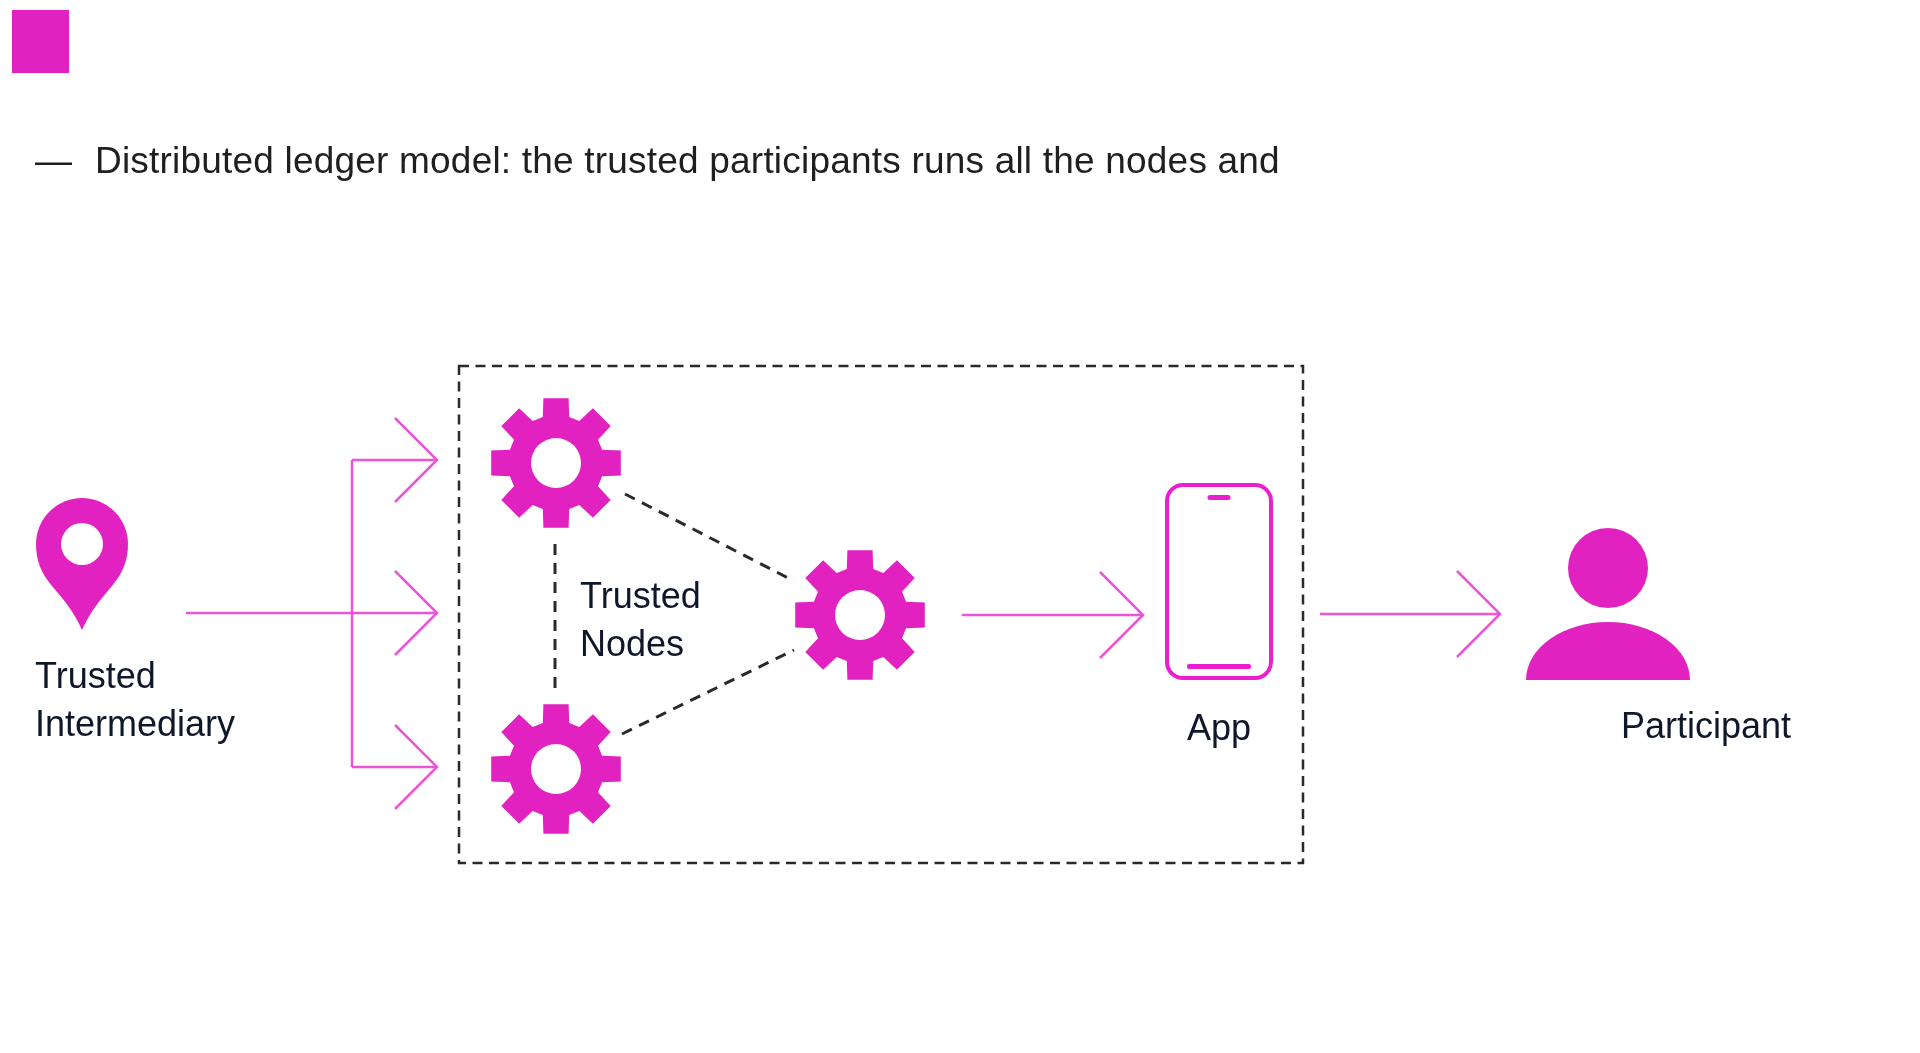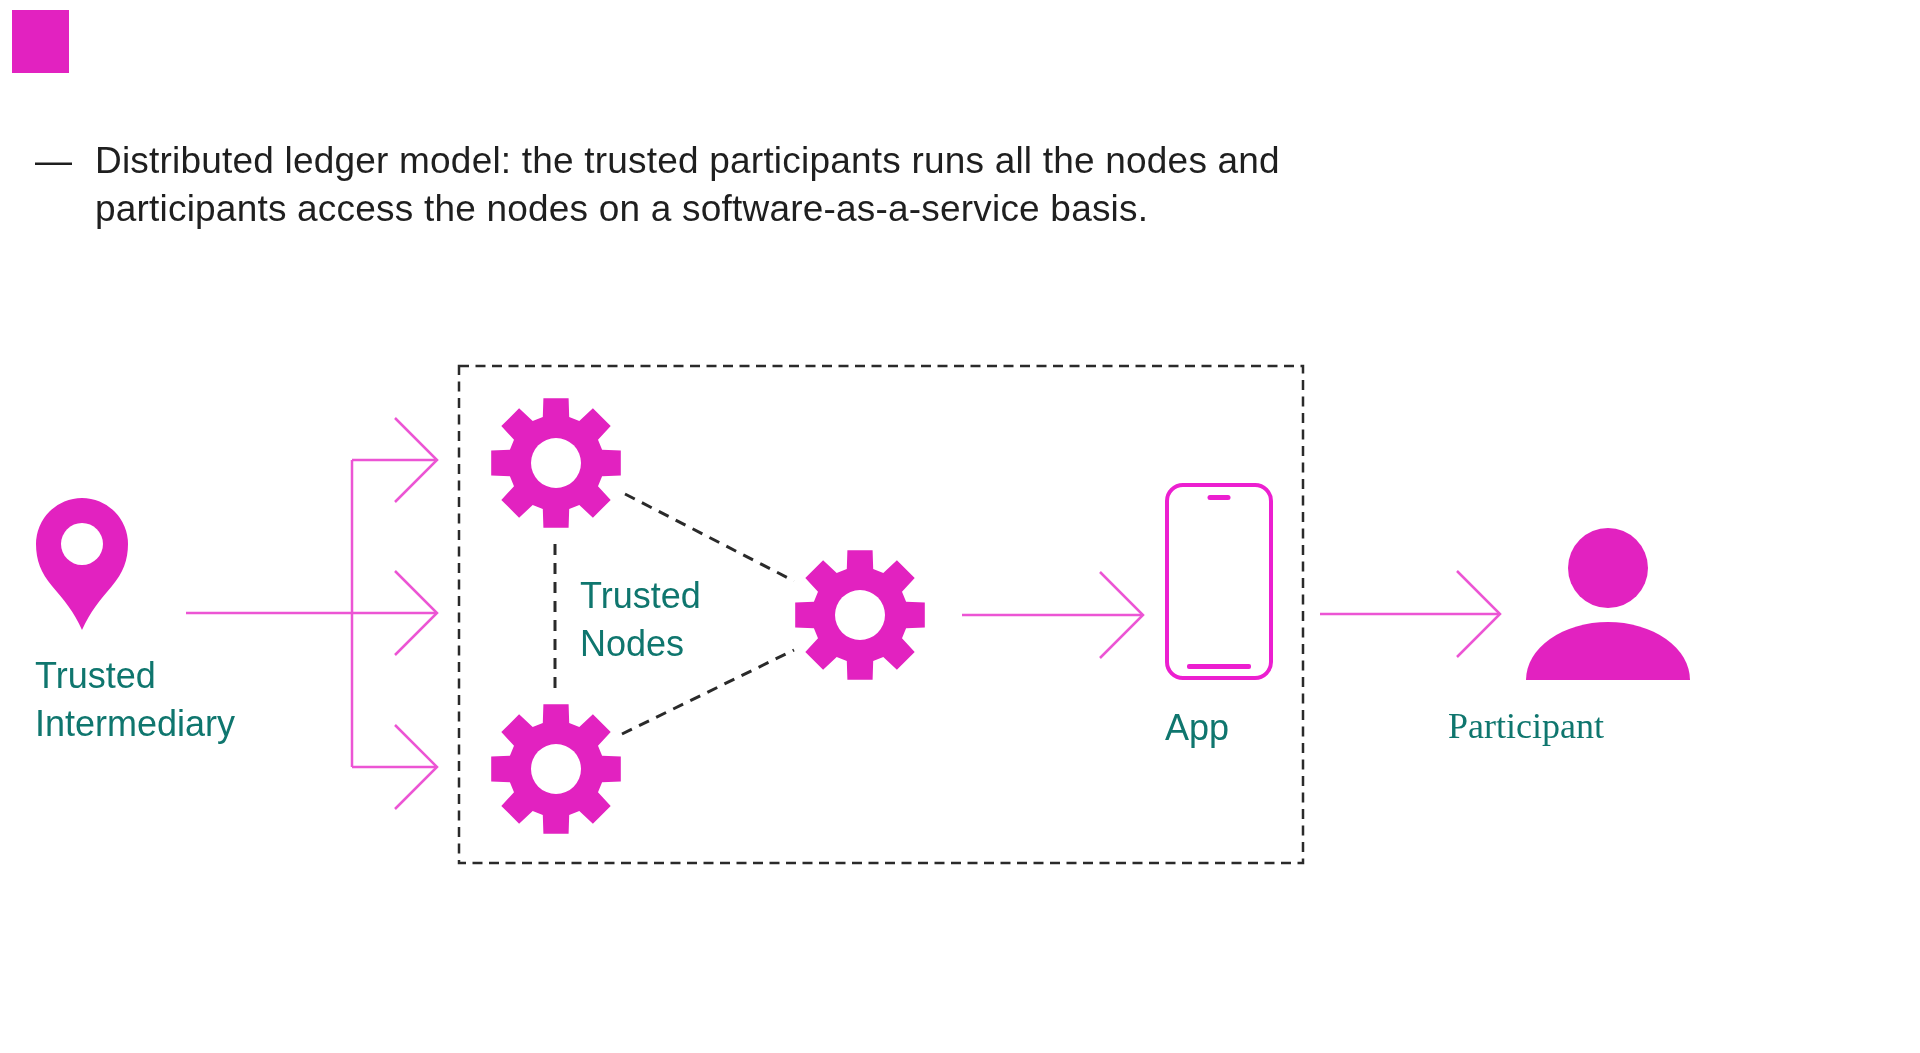--- a/index.html
+++ b/index.html
@@ -18,26 +18,26 @@
     left:35px;top:137px;font-size:37px;line-height:48px;color:#1f1f1f;
   }
   .title-text{
     left:95px;top:137px;width:1310px;font-size:37px;line-height:48px;color:#1f1f1f;
     letter-spacing:0.2px;
   }
   .title-text .bold{font-weight:400;}
 
   
   .node-label{
-    font-size:36px;line-height:48px;color:#0f766e;white-space:pre-line;
+    font-size:36px;line-height:48px;color:#0f172a;white-space:pre-line;
   }
   .lbl-intermediary{left:35px;top:652px;}
   .lbl-nodes{left:580px;top:572px;}
-  .lbl-app{left:1165px;top:704px;width:108px;}
-  .lbl-participant{left:1448px;top:702px;font-family:Liberation Serif, serif;}
+  .lbl-app{left:1165px;top:704px;width:108px;text-align:center;}
+  .lbl-participant{left:1621px;top:702px;}
 
   
   .phone{
     left:1165px;top:483px;width:108px;height:197px;box-sizing:border-box;
     border:4px solid #EC1FD0;border-radius:18px;background:#ffffff;
   }
   .phone .speaker{
     position:absolute;left:50%;top:8px;transform:translateX(-50%);
     width:23px;height:5px;border-radius:3px;background:#EC1FD0;
   }
@@ -59,21 +59,20 @@
   .lines-layer{left:0;top:0;}
 </style>
 </head>
 <body>
 
 <div class="abs corner-square"></div>
 
 <div class="abs title-bullet">—</div>
 <div class="abs title-text">
   <div><span class="bold">Distributed ledger model:</span><span> the trusted participants runs all the nodes and</span></div>
-  <div>participants access the nodes on a software-as-a-service basis.</div>
 </div>
 
 <svg class="abs lines-layer" width="1920" height="1053" viewBox="0 0 1920 1053">
 
   <rect x="459" y="366" width="844" height="497" fill="none" stroke="#2a2a2a" stroke-width="2.5" stroke-dasharray="10 6.5"></rect>
 
   <path d="M555,544 L555,688" fill="none" stroke="#2a2a2a" stroke-width="3" stroke-dasharray="11 8"></path>
   <path d="M625,494 L794,581" fill="none" stroke="#2a2a2a" stroke-width="3" stroke-dasharray="11 8"></path>
   <path d="M622,734 L794,650" fill="none" stroke="#2a2a2a" stroke-width="3" stroke-dasharray="11 8"></path>
 

